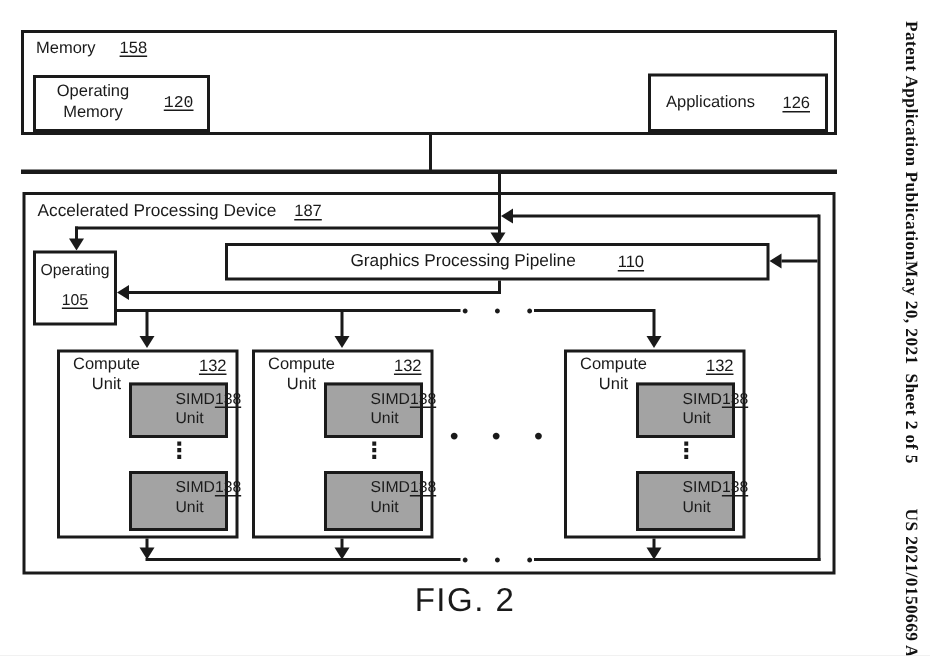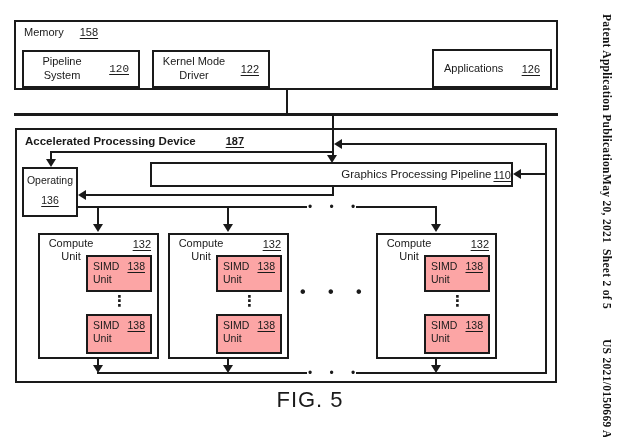--- a/index.html
+++ b/index.html
@@ -15,21 +15,21 @@
   .a-left{position:absolute;width:0;height:0;border-top:5px solid transparent;border-bottom:5px solid transparent;border-right:8px solid #1a1a1a;}
   .lbl{font-size:11px;line-height:1.25;}
   .ref{font-size:11px;text-decoration:underline;text-underline-offset:2px;text-decoration-thickness:1.4px;white-space:nowrap;}
   .boxtitle{position:absolute;display:flex;gap:16px;align-items:baseline;font-size:11.5px;}
   .innerbox-row{display:flex;align-items:center;height:100%;}
   .dots-h{position:absolute;font-size:12px;letter-spacing:7px;text-align:center;color:#1a1a1a;white-space:nowrap;}
   .dots-h.big{font-size:16px;font-weight:bold;letter-spacing:9px;}
   .dots-v{position:absolute;font-size:15px;font-weight:bold;text-align:center;line-height:1.0;}
   .cu-label{position:absolute;left:2px;top:2px;width:58px;text-align:center;font-size:11px;line-height:1.2;}
   .cu-ref{position:absolute;right:6px;top:3px;}
-  .simd{position:absolute;border:2px solid #1a1a1a;box-sizing:border-box;background:#fca5a5;}
+  .simd{position:absolute;border:2px solid #1a1a1a;box-sizing:border-box;background:#a3a3a3;padding-left:24px;}
   .simd-inner{display:flex;justify-content:space-between;align-items:flex-start;padding:3px 5px 0 5px;}
   .simd-inner .lbl{width:34px;font-size:10.5px;}
   .simd-inner .ref{font-size:10.5px;}
   .sidebar-text{
     position:absolute;left:595px;width:18px;writing-mode:vertical-rl;
     font-family:"Liberation Serif","DejaVu Serif",serif;font-weight:bold;
     font-size:11.5px;letter-spacing:0.3px;white-space:nowrap;color:#111;
   }
   .figcap{position:absolute;font-size:22px;letter-spacing:1px;text-align:center;}
 </style>
@@ -38,66 +38,60 @@
 
 <div id="page">
 
   <div class="box" style="left:14px;top:20px;width:544px;height:70px;">
     <div class="boxtitle" style="left:8px;top:4px;">
       <span class="lbl">Memory</span>
       <span class="ref">158</span>
     </div>
     <div class="box" style="left:6px;top:28px;width:118px;height:38px;">
       <div class="innerbox-row">
-        <span class="lbl" style="width:64px;margin-left:6px;text-align:center;">Pipeline System</span>
+        <span class="lbl" style="width:64px;margin-left:6px;text-align:center;">Operating Memory</span>
         <span class="ref" style="margin-left:auto;margin-right:9px;font-family:Liberation Mono, monospace;">120</span>
-      </div>
-    </div>
-    <div class="box" style="left:136px;top:28px;width:118px;height:38px;">
-      <div class="innerbox-row">
-        <span class="lbl" style="width:72px;margin-left:4px;text-align:center;">Kernel Mode Driver</span>
-        <span class="ref" style="margin-left:auto;margin-right:9px;">122</span>
       </div>
     </div>
     <div class="box" style="left:416px;top:27px;width:120px;height:39px;">
       <div class="innerbox-row">
         <span class="lbl" style="margin-left:10px;">Applications</span>
         <span class="ref" style="margin-left:auto;margin-right:10px;">126</span>
       </div>
     </div>
   </div>
 
   <div class="vline" style="left:286px;top:90px;height:24px;"></div>
 
   <div class="hline" style="left:14px;top:113px;width:544px;height:3px;"></div>
 
   <div class="box" style="left:15px;top:128px;width:542px;height:255px;">
-    <div class="boxtitle" style="left:8px;top:4px;gap:30px;font-weight:bold;">
+    <div class="boxtitle" style="left:8px;top:4px;gap:12px;">
       <span class="lbl" style="font-size:11.5px;">Accelerated Processing Device</span>
       <span class="ref">187</span>
     </div>
   </div>
 
   <div class="vline" style="left:332px;top:114px;height:42px;"></div>
   <div class="a-down" style="left:327px;top:155px;"></div>
 
   <div class="hline" style="left:342px;top:143px;width:204px;"></div>
   <div class="a-left" style="left:334px;top:139px;"></div>
 
   <div class="hline" style="left:50px;top:151px;width:282px;"></div>
   <div class="vline" style="left:50px;top:151px;height:9px;"></div>
   <div class="a-down" style="left:46px;top:159px;"></div>
 
   <div class="box" style="left:22px;top:167px;width:56px;height:50px;text-align:center;">
     <div class="lbl" style="margin-top:5px;font-size:10.5px;">Operating</div>
-    <div class="ref" style="margin-top:7px;font-size:10.5px;">136</div>
+    <div class="ref" style="margin-top:7px;font-size:10.5px;">105</div>
   </div>
 
   <div class="box" style="left:150px;top:162px;width:363px;height:25px;">
-    <div style="display:flex;justify-content:flex-end;align-items:center;gap:2px;height:100%;">
+    <div style="display:flex;justify-content:center;align-items:center;gap:28px;height:100%;">
       <span class="lbl" style="font-size:11.5px;">Graphics Processing Pipeline</span>
       <span class="ref">110</span>
     </div>
   </div>
 
   <div class="vline" style="left:545px;top:143px;height:231px;"></div>
 
   <div class="hline" style="left:521px;top:173px;width:24px;"></div>
   <div class="a-left" style="left:513px;top:169px;"></div>
 
@@ -176,20 +170,20 @@
   <div class="a-down" style="left:93px;top:365px;"></div>
   <div class="vline" style="left:227px;top:359px;height:7px;"></div>
   <div class="a-down" style="left:223px;top:365px;"></div>
   <div class="vline" style="left:435px;top:359px;height:7px;"></div>
   <div class="a-down" style="left:431px;top:365px;"></div>
 
   <div class="hline" style="left:97px;top:372px;width:210px;"></div>
   <div class="dots-h" style="left:308px;top:366px;width:46px;">• • •</div>
   <div class="hline" style="left:356px;top:372px;width:191px;"></div>
 
-  <div class="figcap" style="left:240px;top:387px;width:140px;">FIG. 5</div>
+  <div class="figcap" style="left:240px;top:387px;width:140px;">FIG. 2</div>
 
   <div class="sidebar-text" style="top:14px;">Patent Application Publication</div>
   <div class="sidebar-text" style="top:174px;">May 20, 2021</div>
   <div class="sidebar-text" style="top:249px;">Sheet 2 of 5</div>
   <div class="sidebar-text" style="top:339px;">US 2021/0150669 A1</div>
 
 </div>
 
 </body></html>

